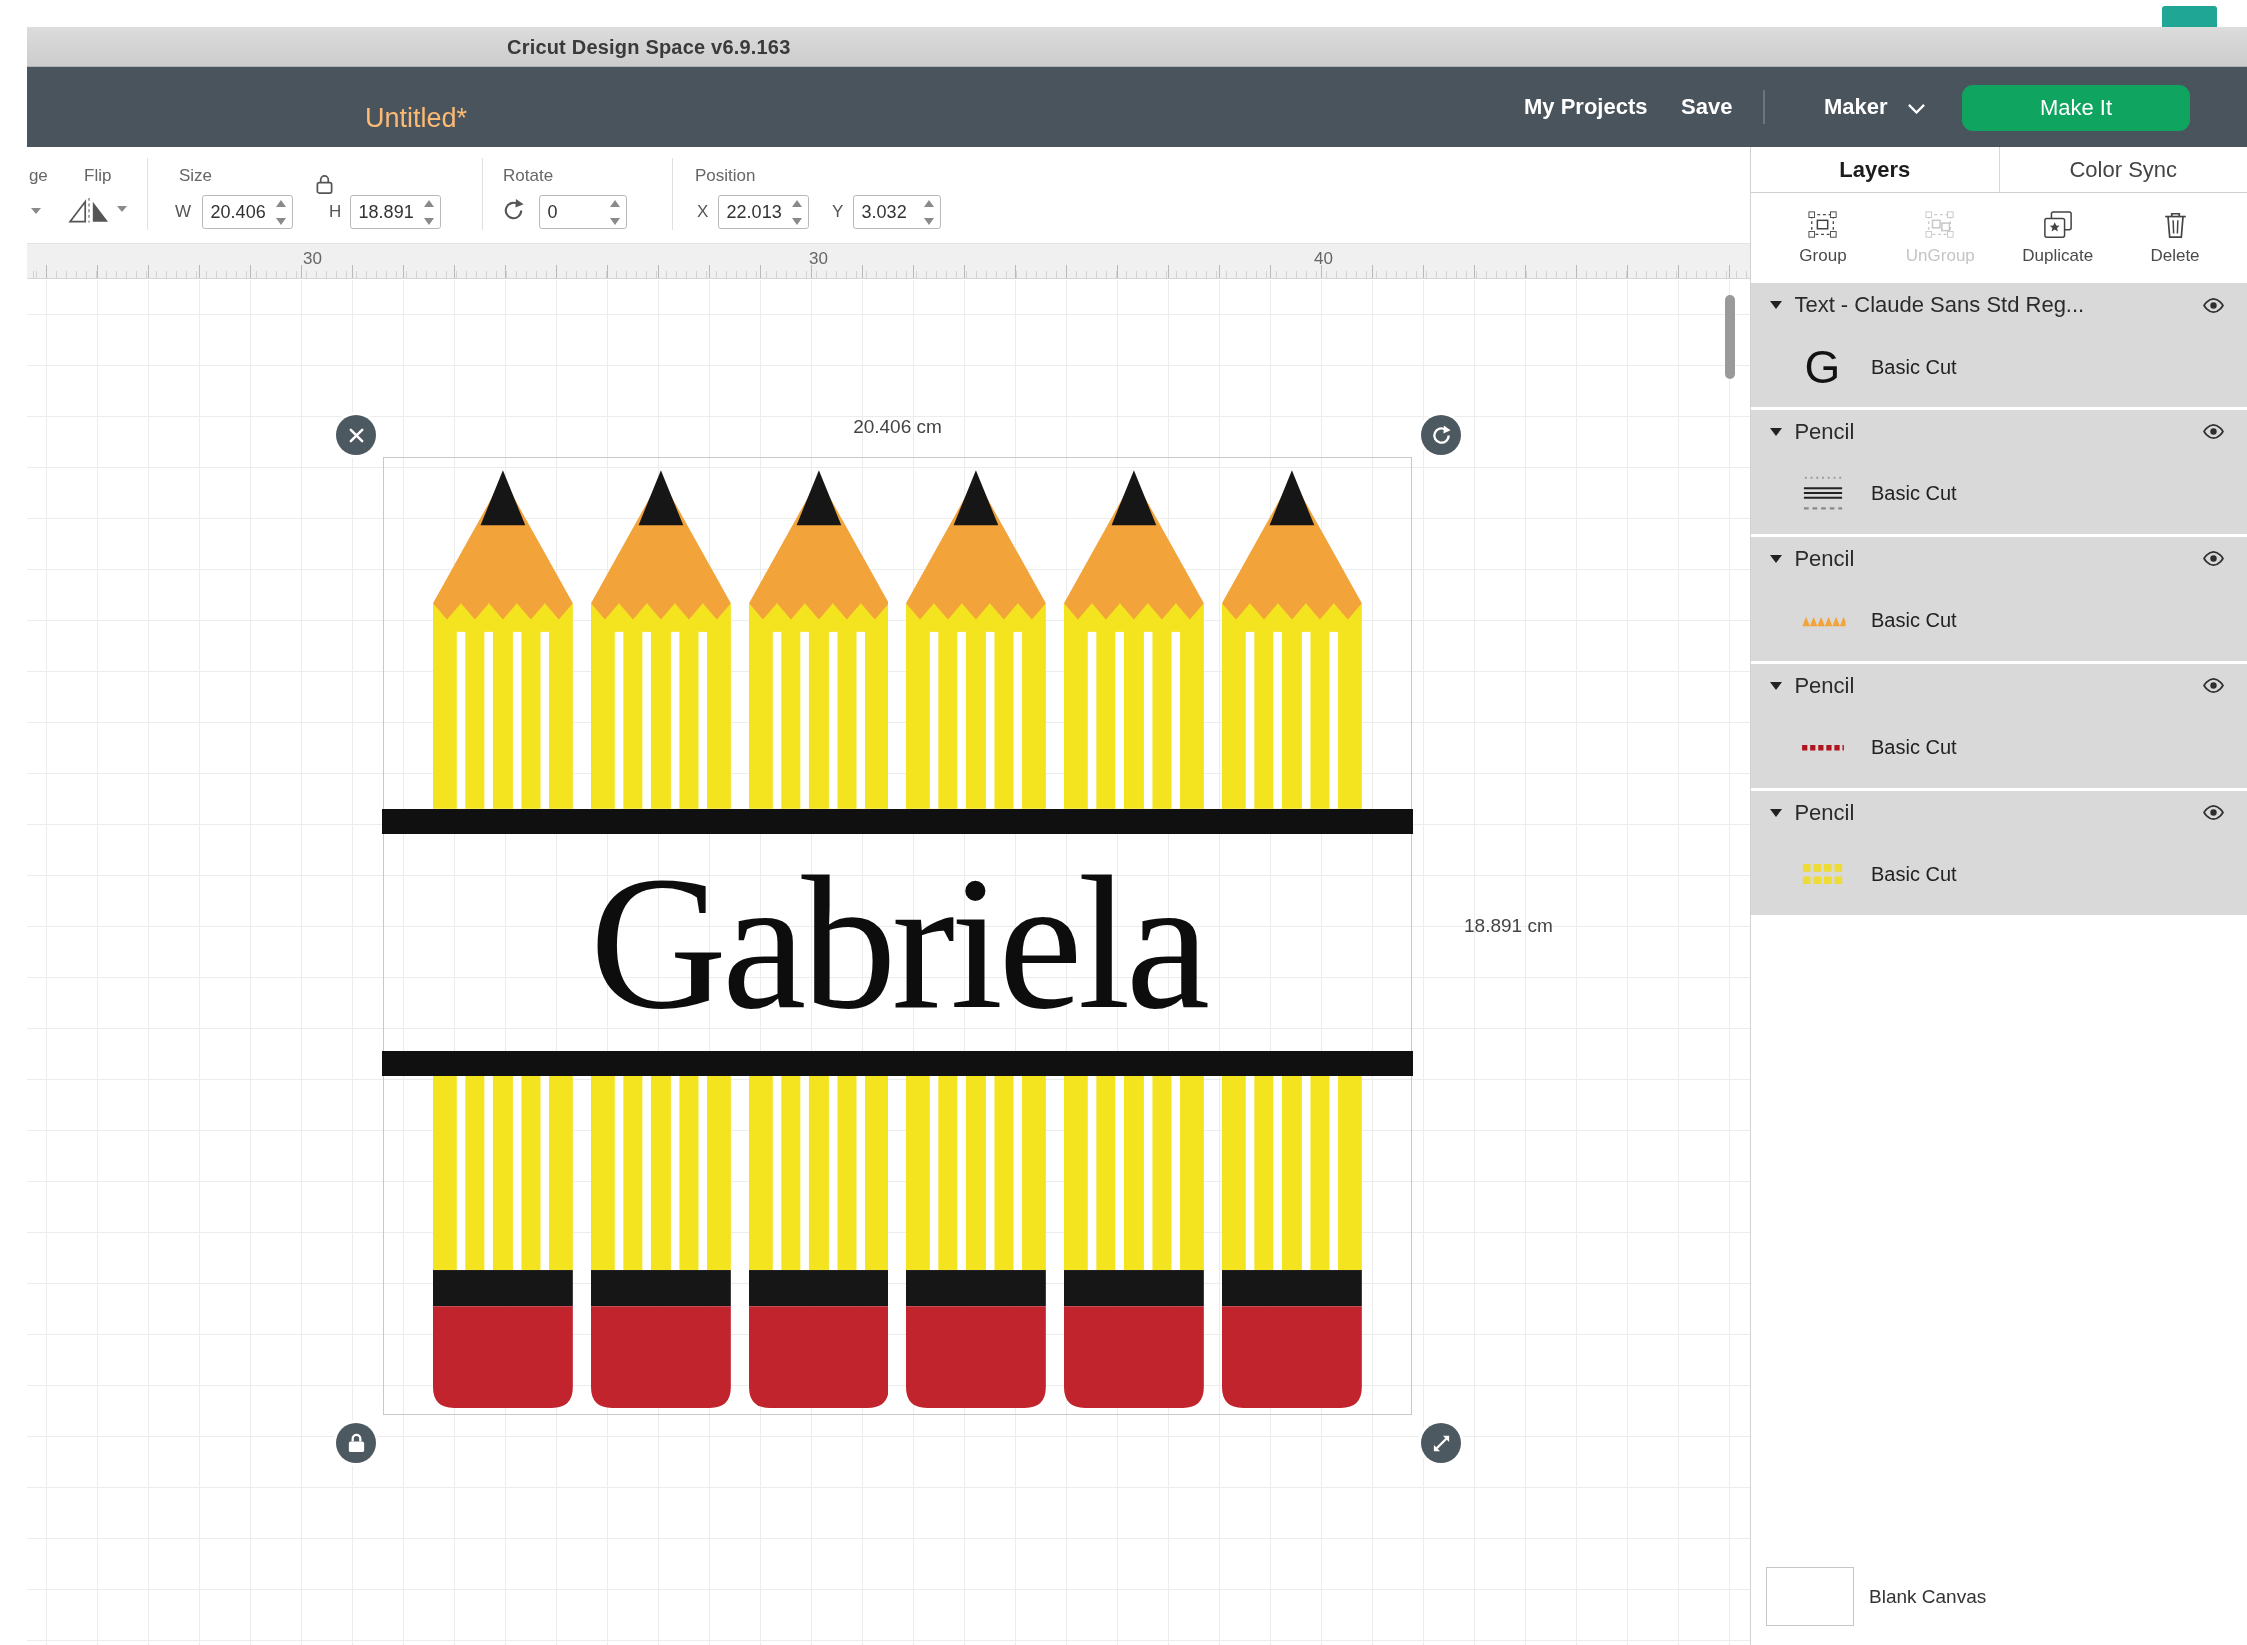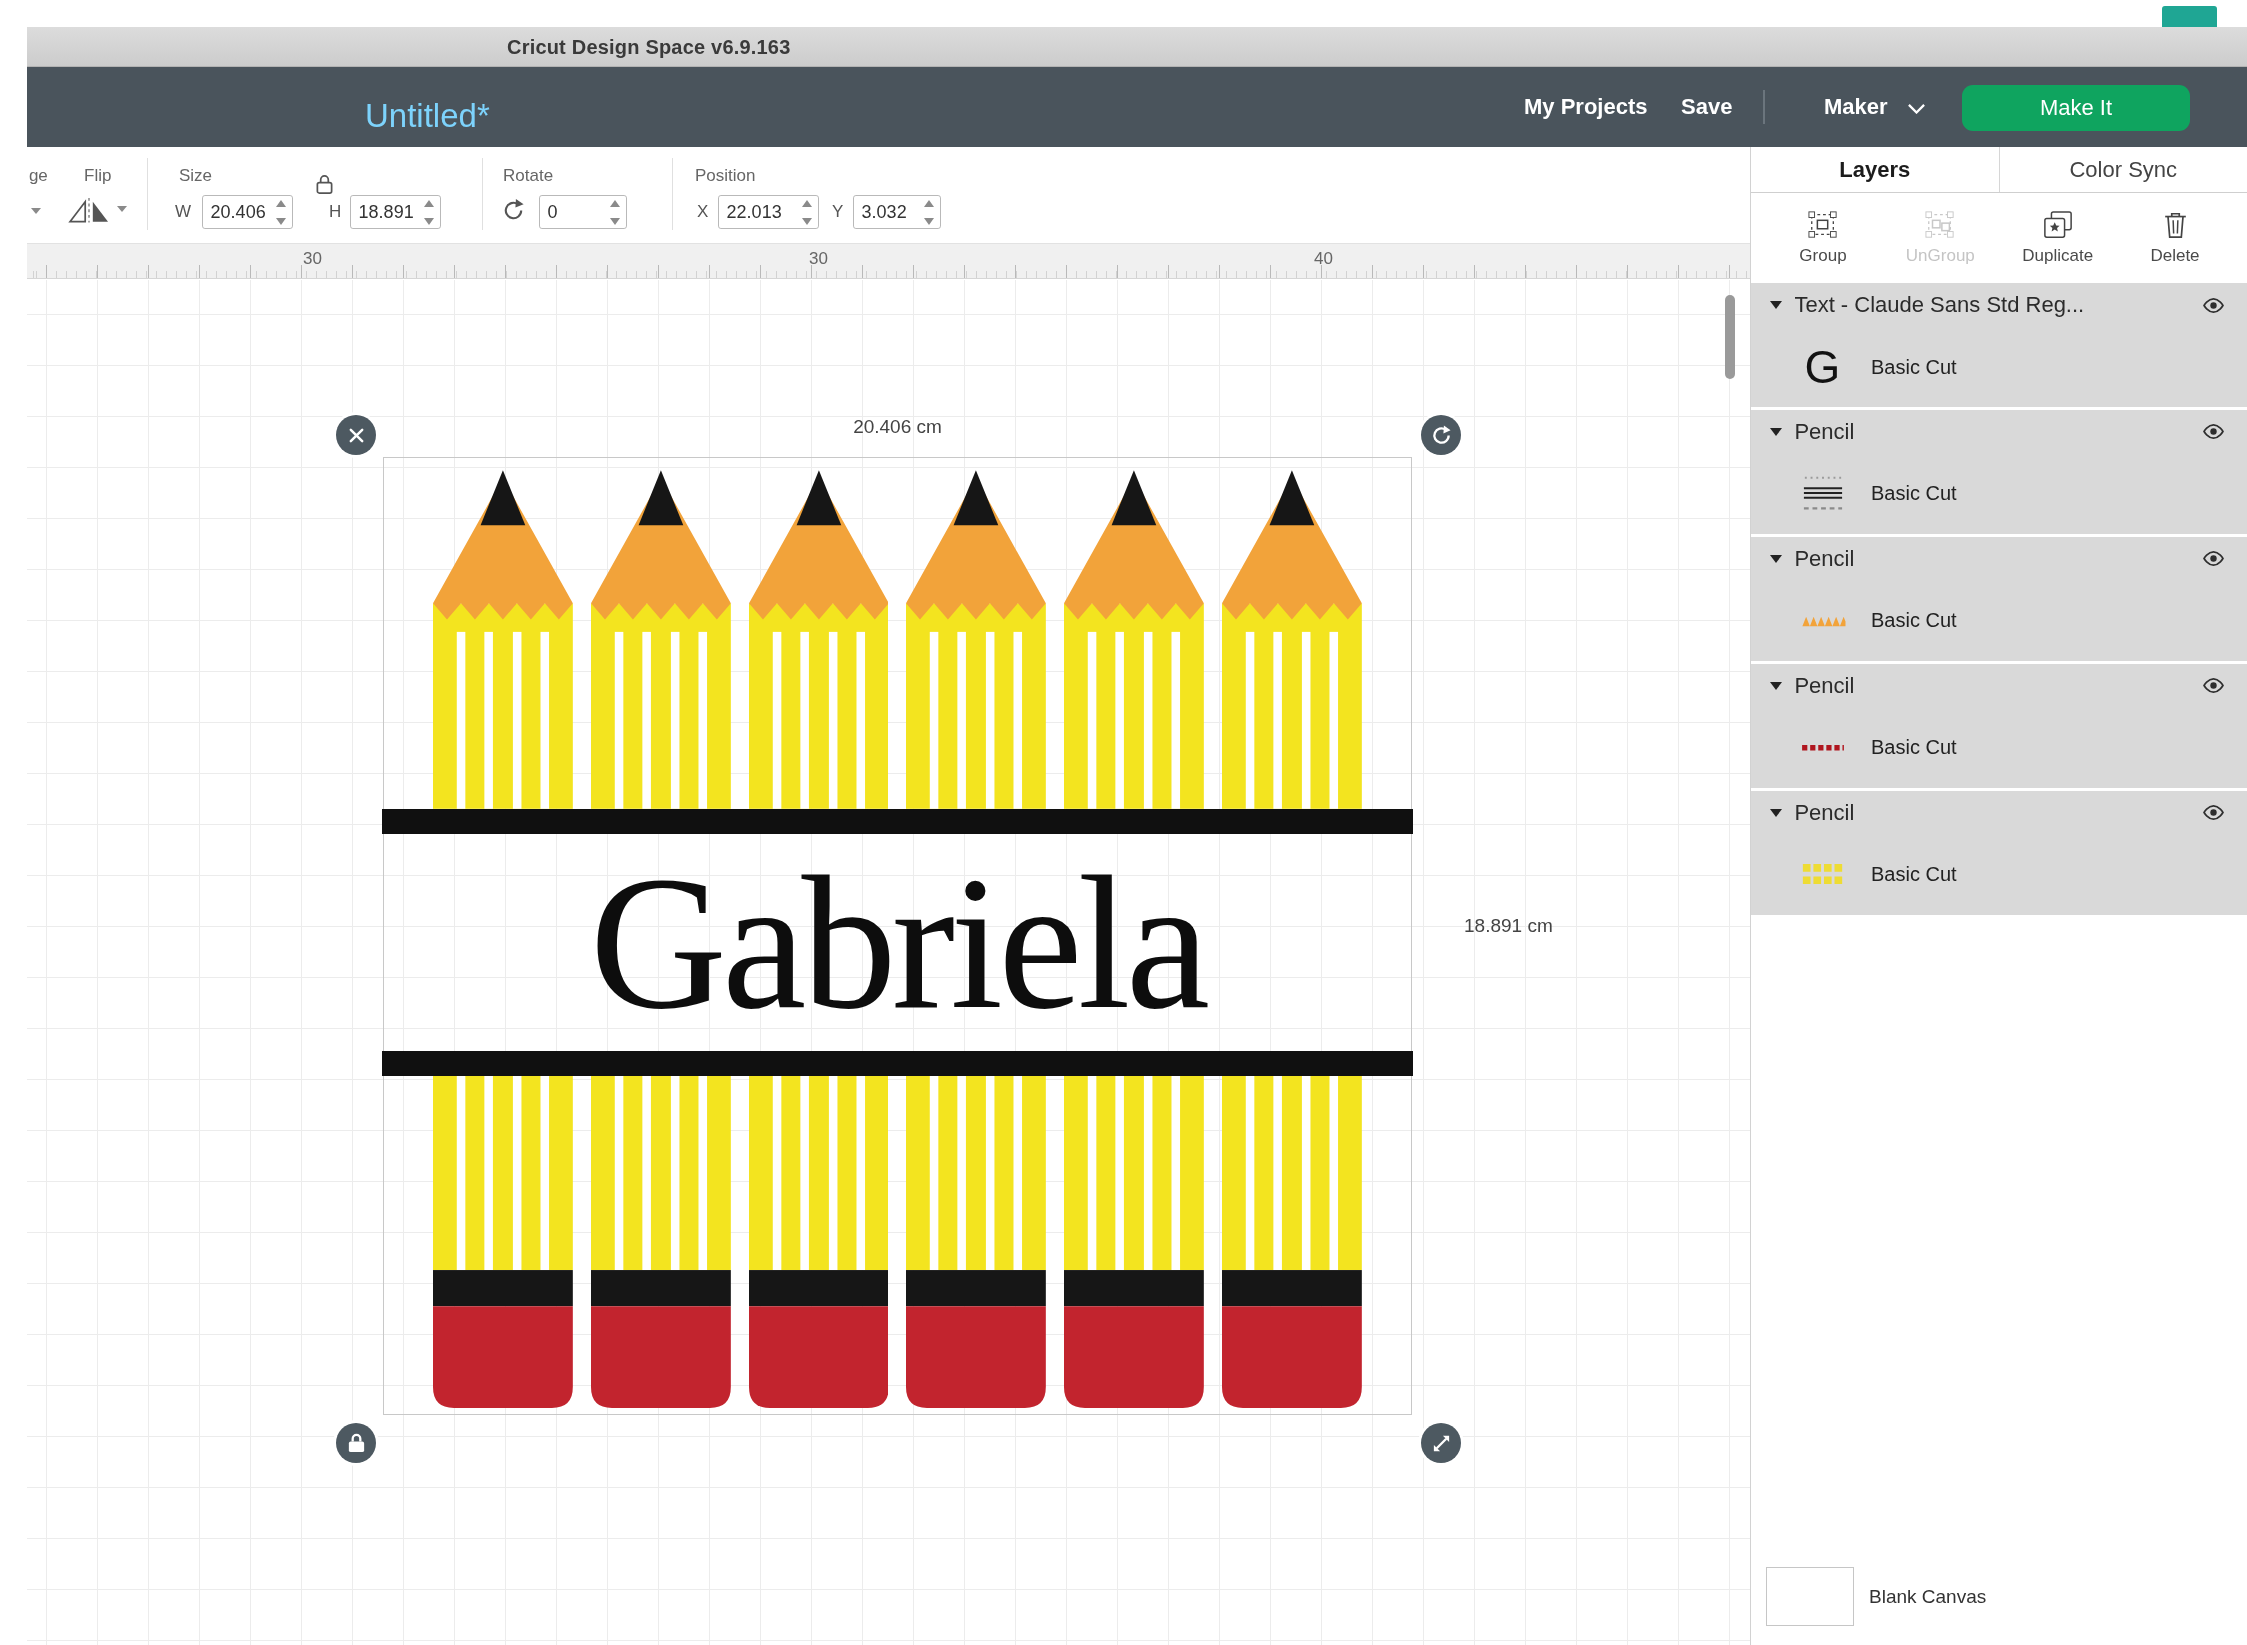--- a/index.html
+++ b/index.html
@@ -23,22 +23,22 @@
     position: absolute; top: 5.7px; right: 30px; width: 55px; height: 21px;
     background: #1fa694; border-radius: 2.9px 2.9px 0 0;
   }
 
   
   .appheader {
     position: absolute; left: 27px; top: 67px; right: 0; height: 81px;
     background: #4a545c;
   }
   .appheader .doc-title {
-    position: absolute; left: 338px; top: 30px;
-    font-size: 33px; color: #7dd3fc; font-weight: 400;
+    position: absolute; left: 338px; top: 36px;
+    font-size: 27px; color: #fdba74; font-weight: 400;
   }
   .hbtn {
     position: absolute; top: 27px; font-size: 22px; color: #ffffff;
     font-weight: 700; cursor: pointer; white-space: nowrap;
   }
   .hdr-divider {
     position: absolute; left: 1736px; top: 23px; width: 1.9px; height: 34px;
     background: #6b757d;
   }
   .maker-chevron { display: inline-block; margin-left: 13.3px; }
@@ -257,21 +257,21 @@
     <span class="stepper">
       <span class="tri-up"></span>
       <span class="tri-down"></span>
     </span>
   </div>
 
   <span class="tb-divider" style="left:645px;"></span>
 
   <span class="tb-label" style="left:668px;top:19px;">Position</span>
   <span class="tb-sub" style="left:670px;top:55px;">X</span>
-  <div class="field" style="left:691px;top:48px;width:101px;">
+  <div class="field" style="left:691px;top:48px;width:91px;">
     <input value="22.013" style="">
     <span class="stepper">
       <span class="tri-up"></span>
       <span class="tri-down"></span>
     </span>
   </div>
   <span class="tb-sub" style="left:805px;top:55px;">Y</span>
   <div class="field" style="left:826px;top:48px;width:88px;">
     <input value="3.032" style="">
     <span class="stepper">

